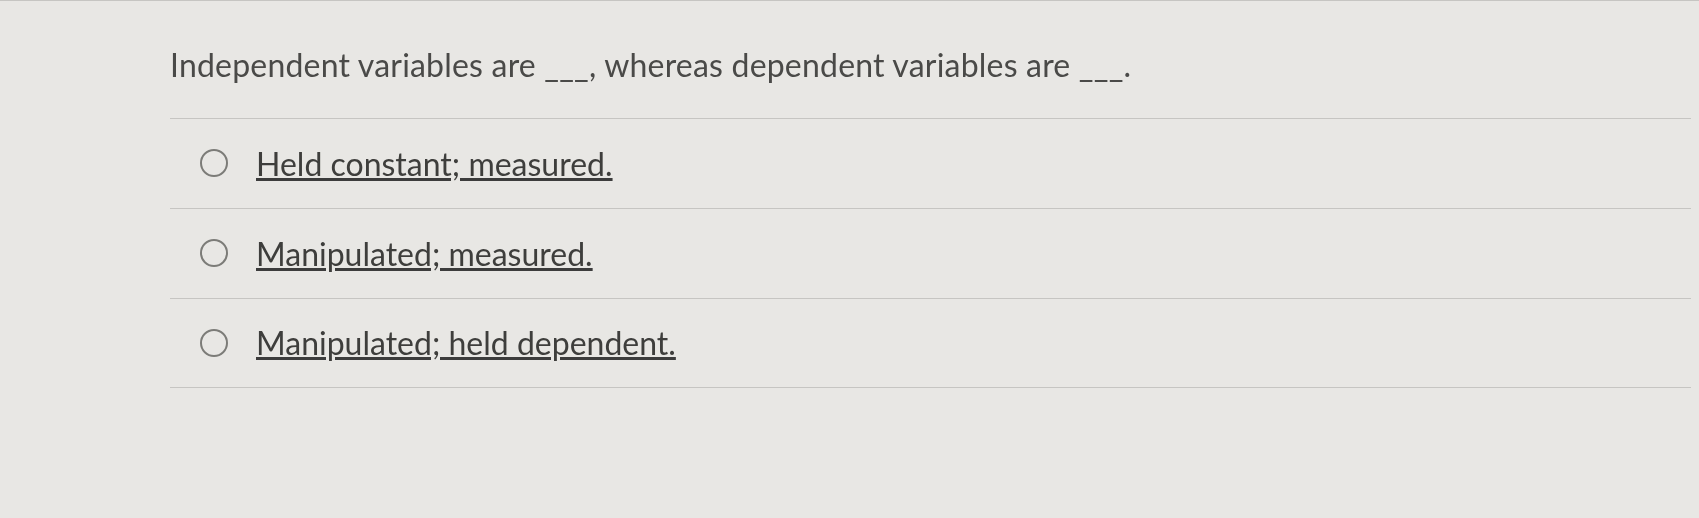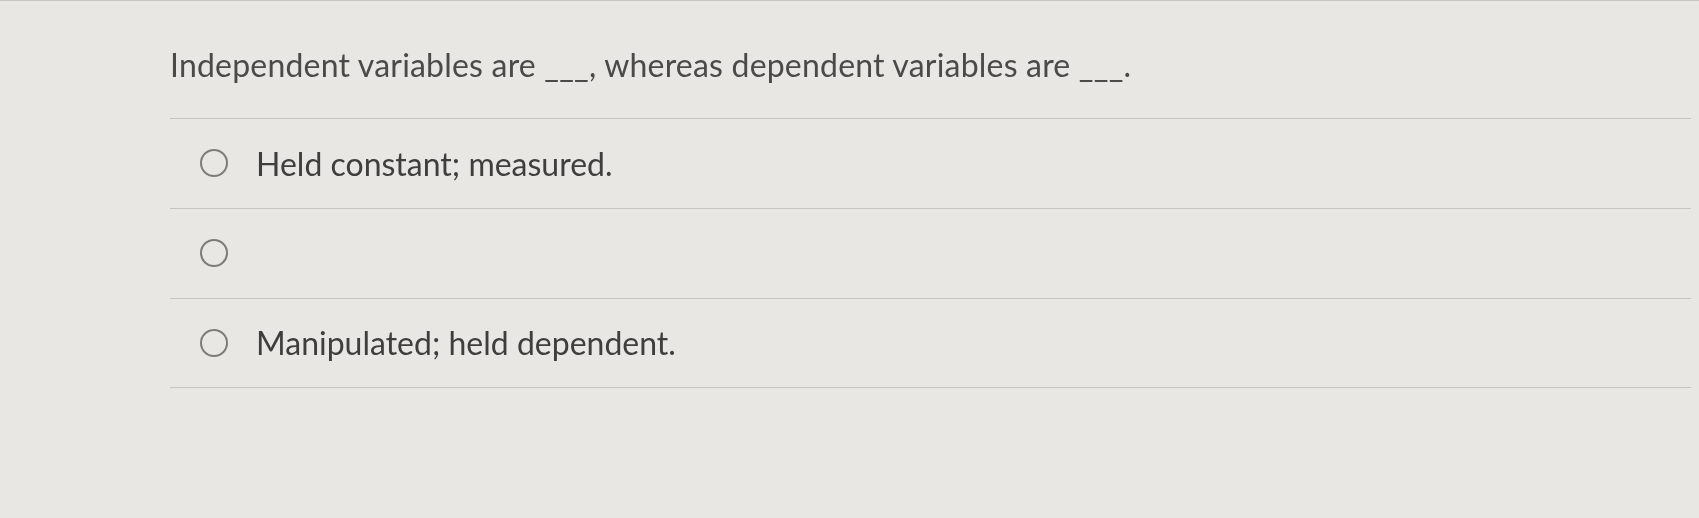--- a/index.html
+++ b/index.html
@@ -22,20 +22,21 @@
   }
   .question-text {
     font-size: 32px;
     color: #4a4a48;
     line-height: 1.4;
     letter-spacing: 0.2px;
   }
   .options {
     padding-left: 170px;
     padding-right: 8px;
+    text-decoration: underline;
   }
   .option-row {
     display: flex;
     align-items: center;
     border-top: 1px solid #c6c5c2;
     height: 90px;
     padding-left: 30px;
     cursor: pointer;
   }
   .option-row:last-child {
@@ -67,20 +68,21 @@
   <div class="options">
 
     <div class="option-row">
       <span class="radio-outer"></span>
       <span class="option-label">Held constant; measured.</span>
     </div>
 
 
     <div class="option-row">
       <span class="radio-outer"></span>
+      <span class="option-label">Manipulated; measured.</span>
     </div>
 
     <div class="option-row">
       <span class="radio-outer"></span>
       <span class="option-label">Manipulated; held dependent.</span>
     </div>
 
   </div>
 
 </div>

